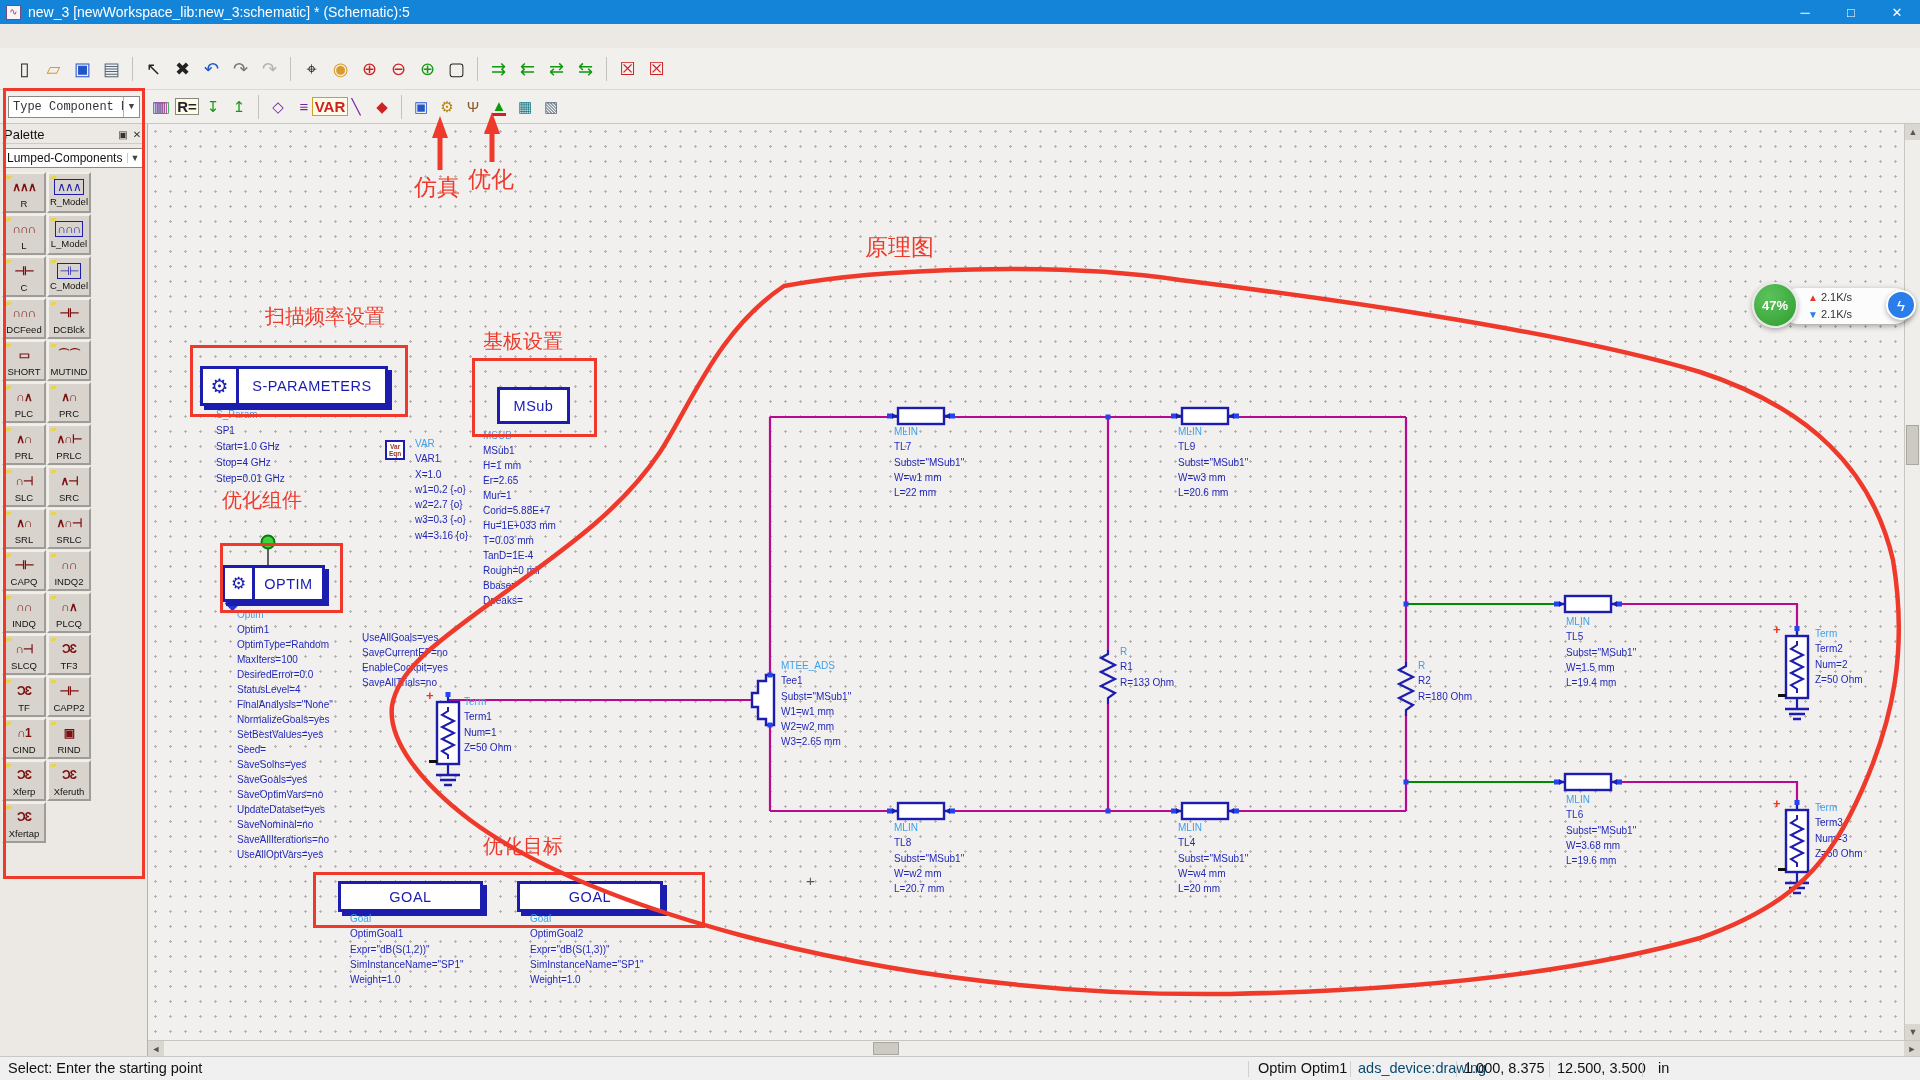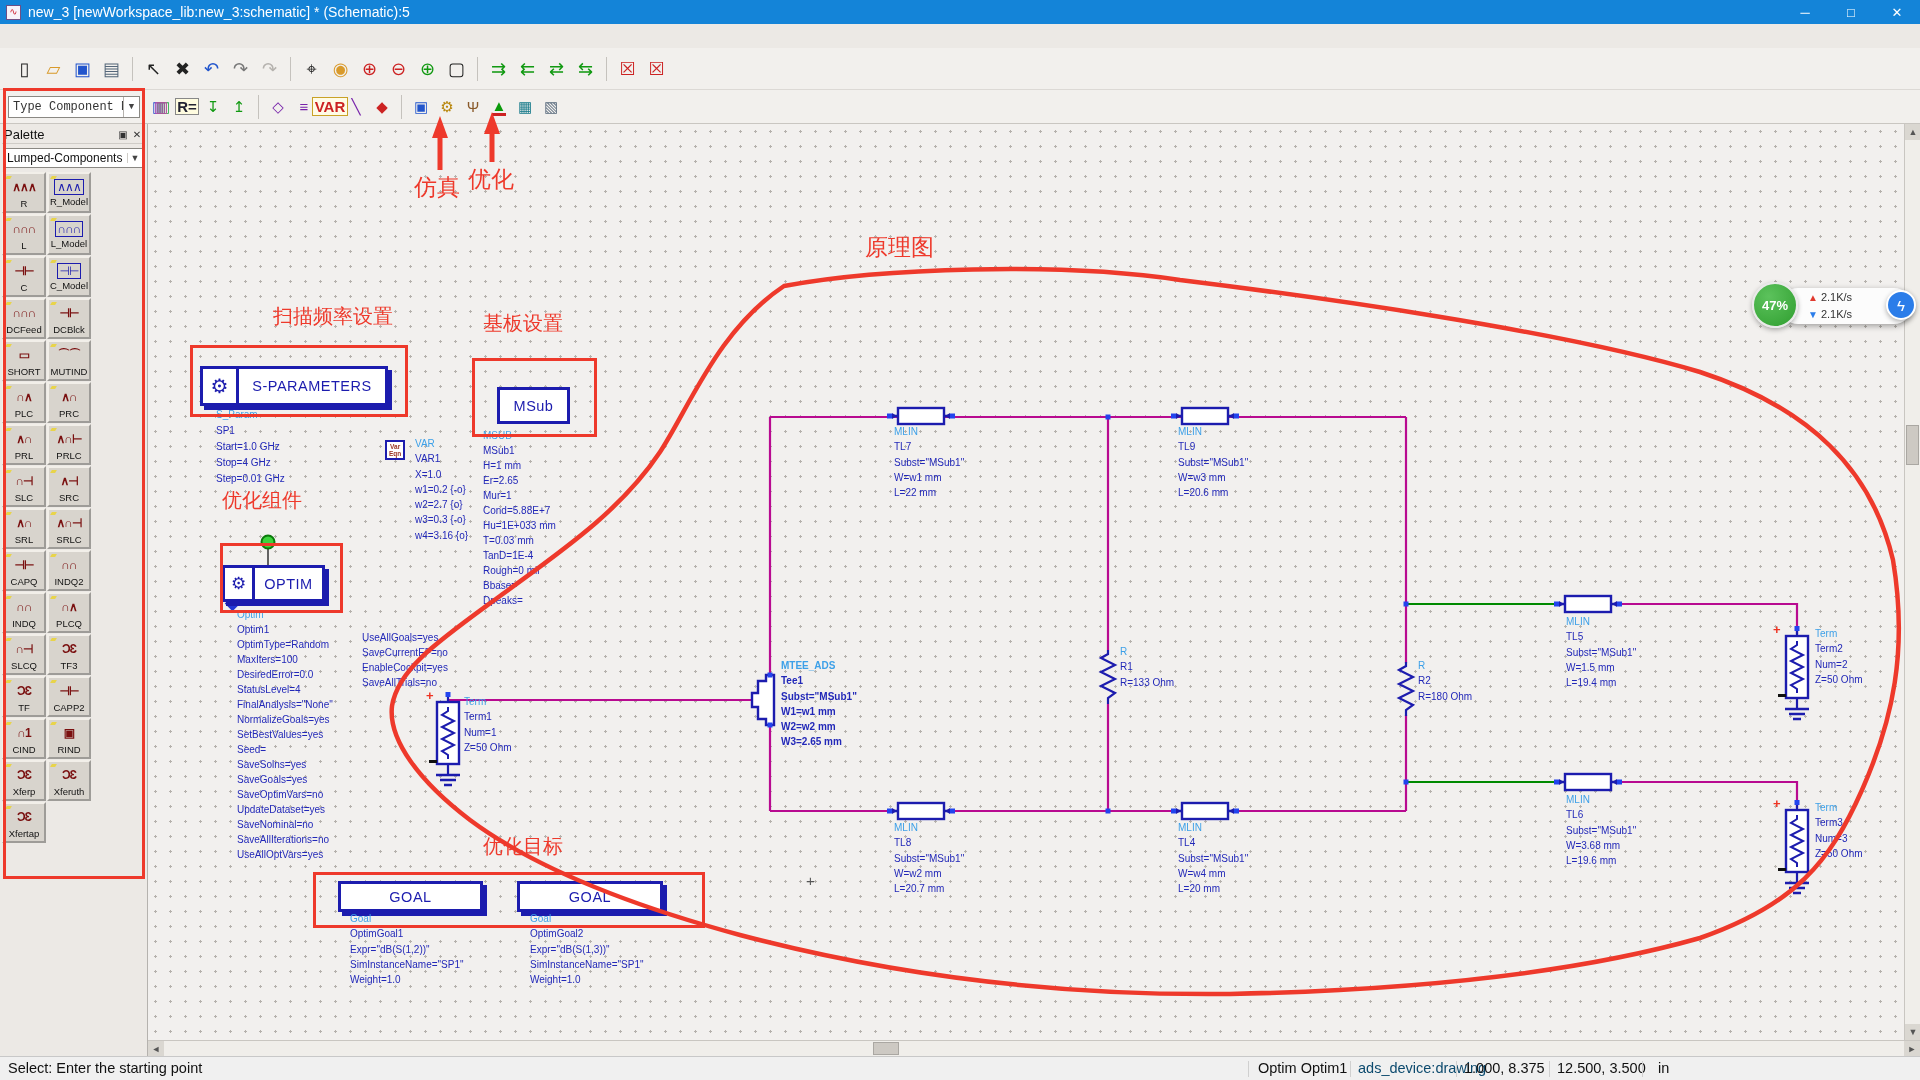--- a/index.html
+++ b/index.html
@@ -635,21 +635,21 @@
   </div>
 
   <div class="ct" style="left:464px; top:694px;">
     <div class="type">Term</div>
     <div>
         <div class="p-line">Term1</div>
         <div class="p-line">Num=1</div>
         <div class="p-line">Z=50 Ohm</div>
       </div>
   </div>
-  <div class="ct" style="left:781px; top:658px;font-weight:bold;">
+  <div class="ct" style="left:781px; top:658px;">
     <div class="type">MTEE_ADS</div>
     <div>
         <div class="p-line">Tee1</div>
         <div class="p-line">Subst="MSub1"</div>
         <div class="p-line">W1=w1 mm</div>
         <div class="p-line">W2=w2 mm</div>
         <div class="p-line">W3=2.65 mm</div>
       </div>
   </div>
   <div class="ct" style="left:894px; top:424px;">
@@ -738,22 +738,22 @@
   </div>
 
   <div class="cursor-cross">+</div>
 
   <div class="red-box" style="left:3px; top:88px; width:142px; height:791px;"></div>
   <div class="red-box" style="left:190px; top:345px; width:218px; height:72px;"></div>
   <div class="red-box" style="left:472px; top:358px; width:125px; height:79px;"></div>
   <div class="red-box" style="left:220px; top:543px; width:123px; height:70px;"></div>
   <div class="red-box" style="left:313px; top:872px; width:392px; height:56px;"></div>
 
-  <div class="cn-label" style="left:273px; top:303px;">扫描频率设置</div>
-  <div class="cn-label" style="left:483px; top:310px;">基板设置</div>
+  <div class="cn-label" style="left:265px; top:303px;">扫描频率设置</div>
+  <div class="cn-label" style="left:483px; top:328px;">基板设置</div>
   <div class="cn-label" style="left:222px; top:487px;text-align:center;">优化组件</div>
   <div class="cn-label" style="left:483px; top:833px;">优化目标</div>
   <div class="cn-label" style="left:865px; top:232px; font-size:23px;">原理图</div>
   <div class="cn-label" style="left:414px; top:172px; font-size:23px;">仿真</div>
   <div class="cn-label" style="left:468px; top:164px; font-size:23px;">优化</div>
 
   <svg class="anno-svg" viewBox="0 0 1920 1080">
     <path d="M784,286 C880,268 1060,262 1180,280 C1310,296 1560,330 1700,372
       C1810,408 1872,470 1893,560 C1908,650 1893,720 1862,790 C1830,862 1795,905 1700,938
       C1580,972 1420,990 1230,994 C1040,996 880,972 740,935 C640,908 540,872 470,820

